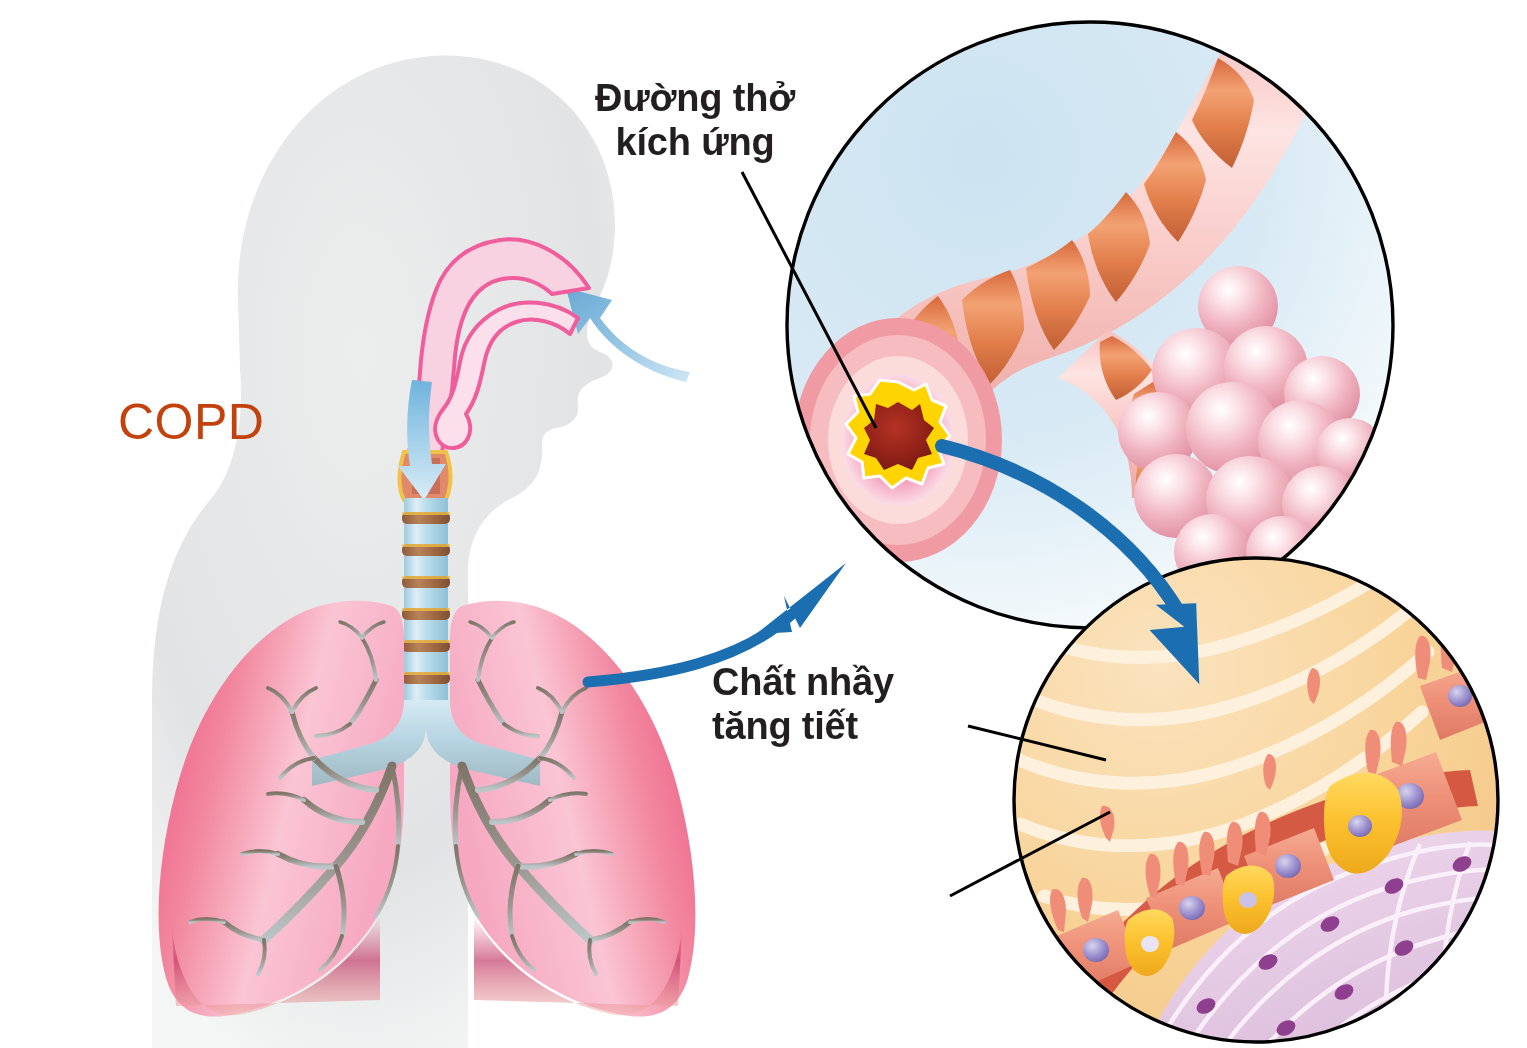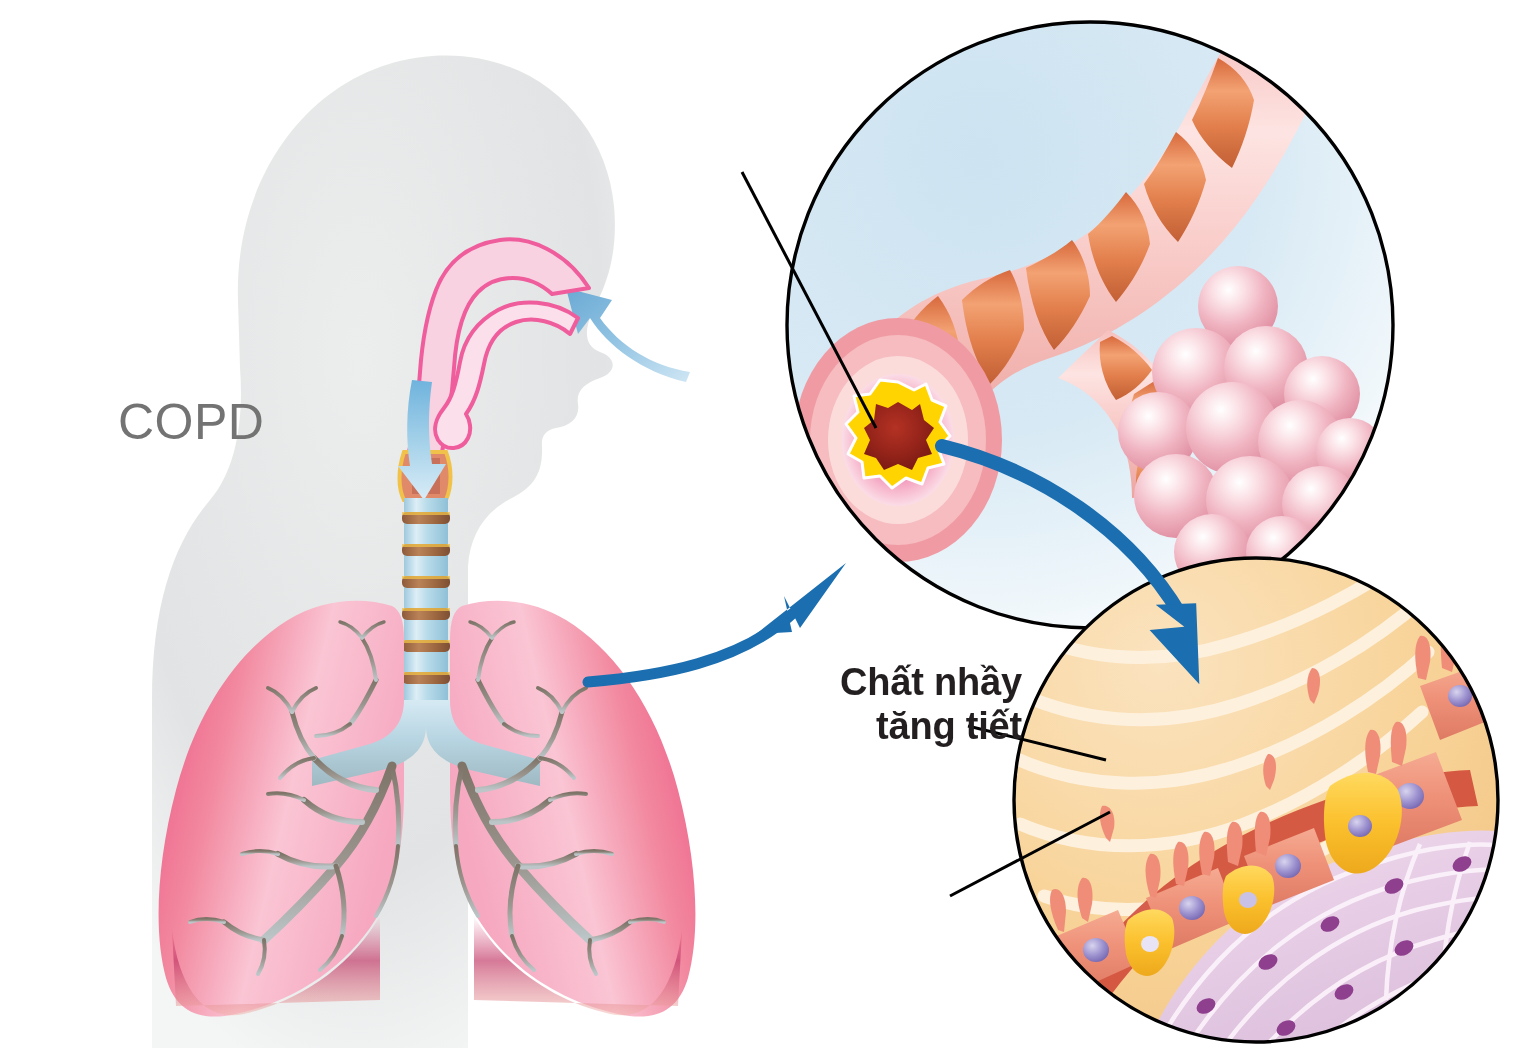--- a/index.html
+++ b/index.html
@@ -31,25 +31,25 @@
     color: #231f20;
     white-space: pre-line;
     letter-spacing: -0.2px;
   }
   .lbl-center { text-align: center; }
   #label-copd {
     position: absolute;
     font-family: "Liberation Sans", sans-serif;
     font-weight: normal;
     font-size: 50px;
-    color: #737373;
+    color: #c2410c;
     letter-spacing: 0.5px;
   }
   #label-airway   { left: 560px; top: 76px;  width: 270px; text-align: center; }
-  #label-mucus    { left: 752px; top: 660px; width: 270px; text-align: right; }
+  #label-mucus    { left: 712px; top: 660px; width: 270px; text-align: left; }
   #label-cilia    { left: 722px; top: 908px; width: 320px; text-align: center; }
   #label-copd     { left: 118px; top: 393px; }
 </style>
 </head>
 <body>
 
 <div id="stage">
 
   <svg id="art" viewBox="0 0 1527 1048" xmlns="http://www.w3.org/2000/svg">
     <defs>
@@ -503,20 +503,22 @@
       <path d="M1212,676 L1148,640 L1180,626 L1146,614 L1184,600 Z" fill="#1b6fb0" transform="rotate(18 1180 640)"></path>
 
       <path d="M742,172 L876,428" fill="none" stroke="#000000" stroke-width="3"></path>
 
       <path d="M968,726 L1106,760" fill="none" stroke="#000000" stroke-width="3"></path>
 
       <path d="M950,896 L1110,812" fill="none" stroke="#000000" stroke-width="3"></path>
     </g>
   </svg>
 
+  <div class="lbl lbl-center" id="label-airway">Đường thở
+kích ứng</div>
 
   <div class="lbl lbl-center" id="label-mucus">Chất nhầy
 tăng tiết</div>
 
 
   <div id="label-copd">COPD</div>
 
 </div>
 
 </body></html>

